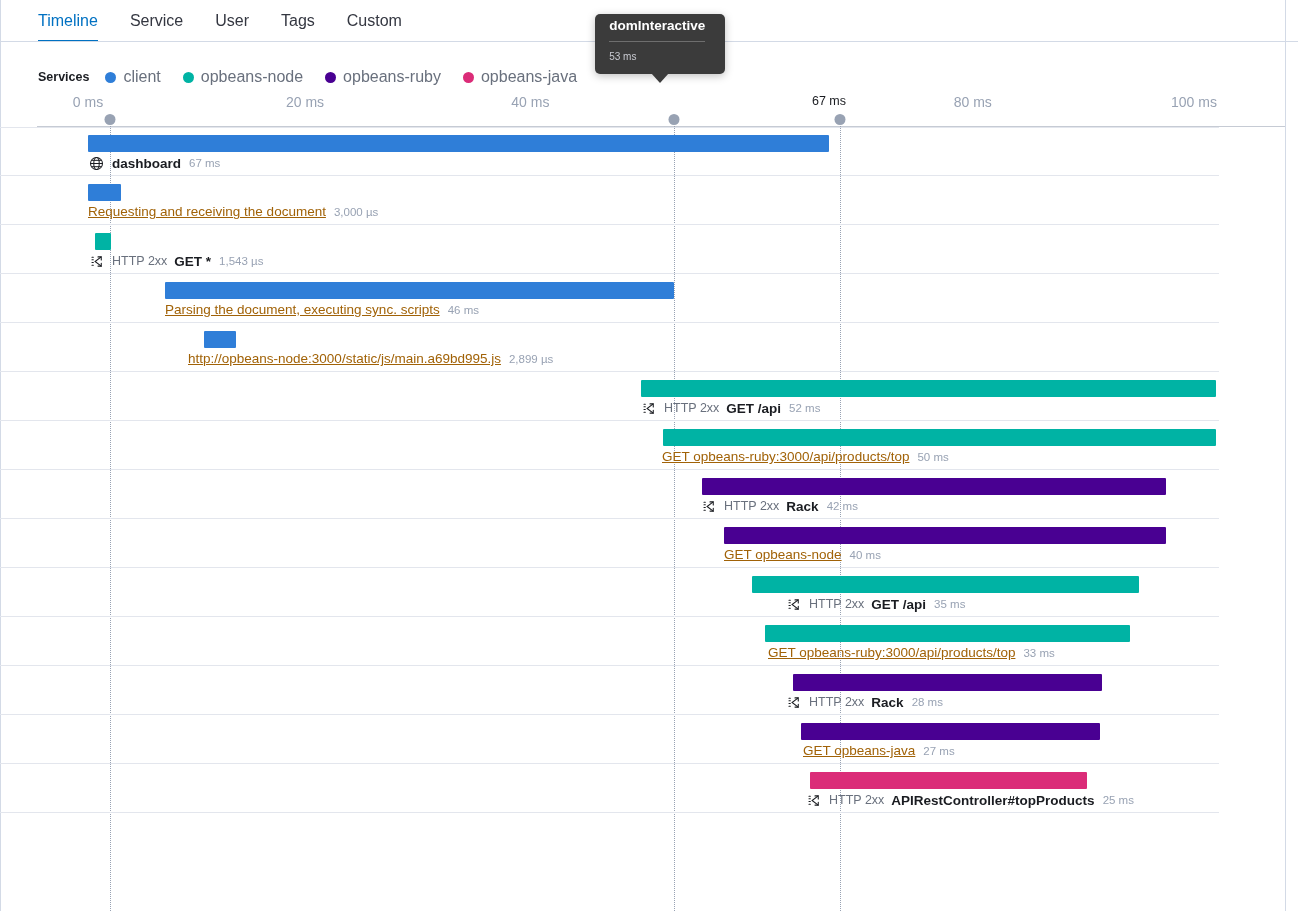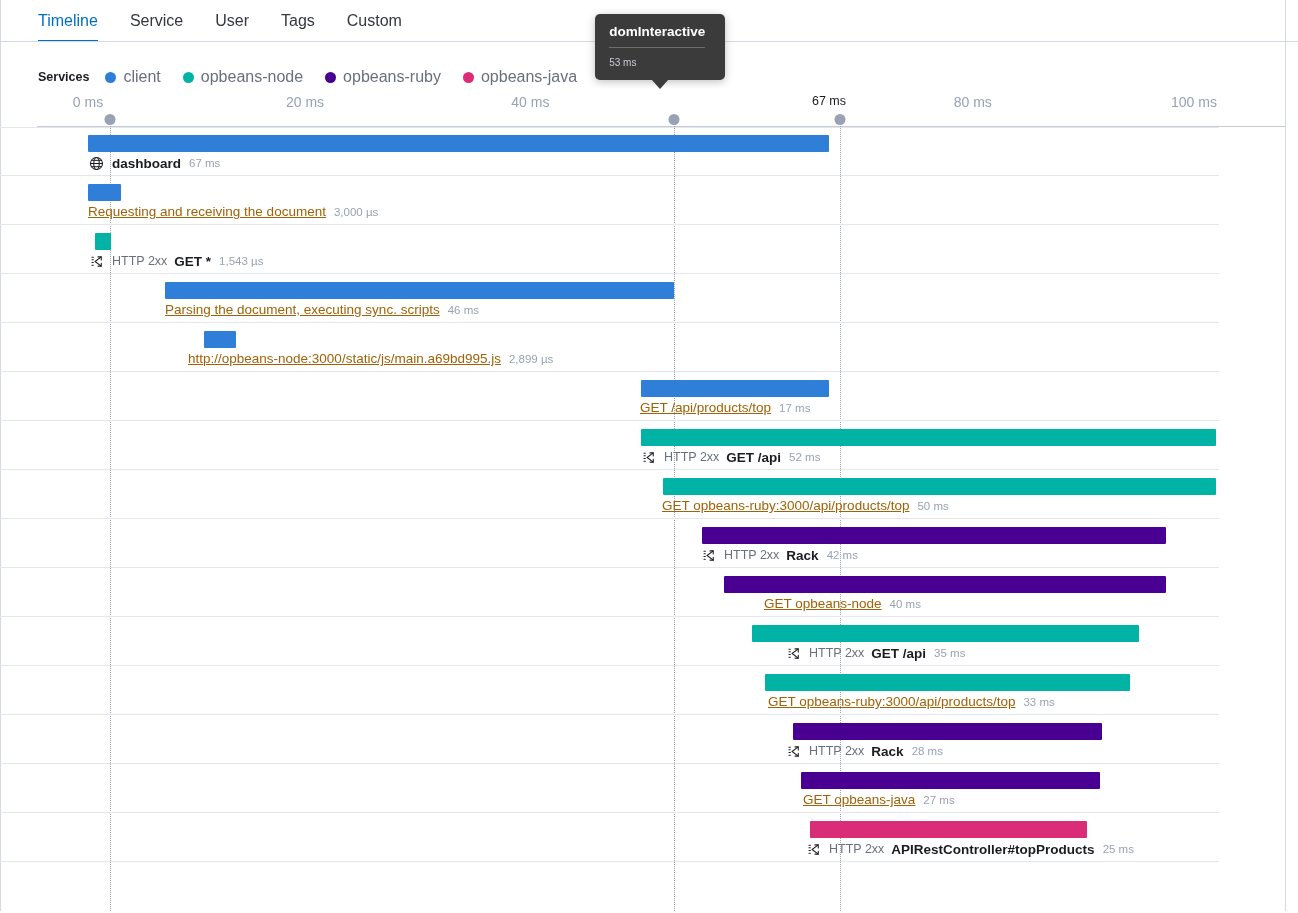--- a/index.html
+++ b/index.html
@@ -124,21 +124,21 @@
   .rl-gray { color: #a16207; text-decoration: underline; }
   .rl-http { color: #69707d; font-size: 12.5px; margin-right: 7px; }
   .rl-dur { color: #98a2b3; font-size: 11.5px; margin-left: 8px; }
 
   
   .tooltip {
     position: absolute;
     background: #3b3b3b;
     color: #fff;
     border-radius: 5px;
-    padding: 10px 14px 12px 14px;
+    padding: 4px 14px 12px 14px;
     width: 130px;
     z-index: 40;
     box-shadow: 0 2px 8px rgba(0,0,0,.25);
   }
   .tooltip-title { font-size: 13.5px; font-weight: bold; color: #ffffff; }
   .tooltip-rule { height:1px; background:#6e6e6e; margin: 8px 0 9px 0; width: 96px; }
   .tooltip-value { font-size: 10px; color: #c9cbd2; }
   .tooltip-arrow {
     position: absolute; left: 50%; bottom: -9px; transform: translateX(-50%);
     width: 0; height: 0;
@@ -264,28 +264,20 @@
       <div class="row">
         <div class="row-sep"></div>
         <div class="bar" style="left: 204.13px; width: 32.074px; background: rgb(47, 126, 216);"></div>
         <div class="row-label" style="left: 188px;">
           <span class="rl-name rl-gray">http://opbeans-node:3000/static/js/main.a69bd995.js</span>
           <span class="rl-dur">2,899 µs</span>
         </div>
       </div>
       <div class="row">
         <div class="row-sep"></div>
-        <div class="bar" style="left: 641px; width: 188.02px; background: rgb(47, 126, 216);"></div>
-        <div class="row-label" style="left: 640px;">
-          <span class="rl-name rl-gray">GET /api/products/top</span>
-          <span class="rl-dur">17 ms</span>
-        </div>
-      </div>
-      <div class="row">
-        <div class="row-sep"></div>
         <div class="bar" style="left: 641px; width: 575.12px; background: rgb(0, 179, 164);"></div>
         <div class="row-label" style="left: 640px;">
           <span class="ricon">
             <svg width="15" height="15" viewBox="0 0 16 16" fill="none" stroke="#1a1c21" stroke-width="1.15" stroke-linecap="round">
               <path d="M13 3 L6.5 8 L13 13"></path>
               <path d="M13 3 L9.6 3.1 M13 3 L13.1 6.3"></path>
               <path d="M13 13 L9.6 12.9 M13 13 L13.1 9.8"></path>
               <line x1="3.2" y1="3.4" x2="4.6" y2="3.4"></line>
               <line x1="3.2" y1="6.2" x2="4.6" y2="6.2"></line>
               <line x1="3.2" y1="9.1" x2="4.6" y2="9.1"></line>
@@ -321,21 +313,21 @@
             </svg>
           </span>
           <span class="rl-http">HTTP 2xx</span>
           <span class="rl-name bold">Rack</span>
           <span class="rl-dur">42 ms</span>
         </div>
       </div>
       <div class="row">
         <div class="row-sep"></div>
         <div class="bar" style="left: 723.95px; width: 442.4px; background: rgb(73, 0, 146);"></div>
-        <div class="row-label" style="left: 764px; text-align: right;">
+        <div class="row-label" style="left: 724px; text-align: right;">
           <span class="rl-name rl-gray">GET opbeans-node</span>
           <span class="rl-dur">40 ms</span>
         </div>
       </div>
       <div class="row">
         <div class="row-sep"></div>
         <div class="bar" style="left: 751.6px; width: 387.1px; background: rgb(0, 179, 164);"></div>
         <div class="row-label" style="left: 785px;">
           <span class="ricon">
             <svg width="15" height="15" viewBox="0 0 16 16" fill="none" stroke="#1a1c21" stroke-width="1.15" stroke-linecap="round">

